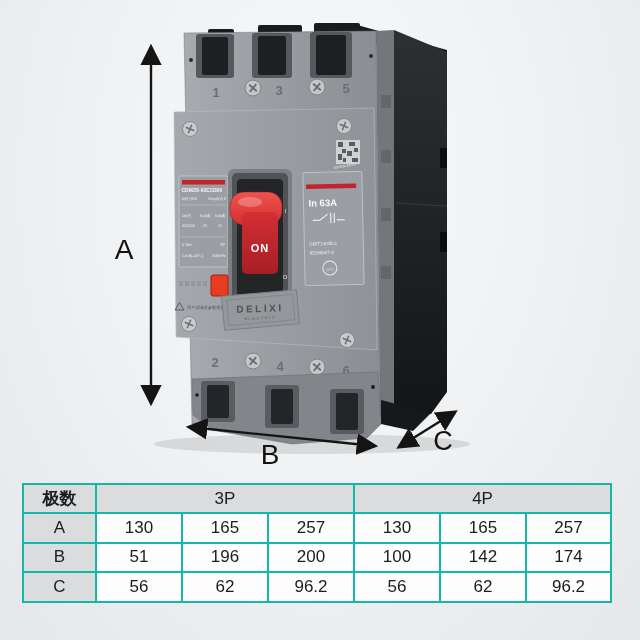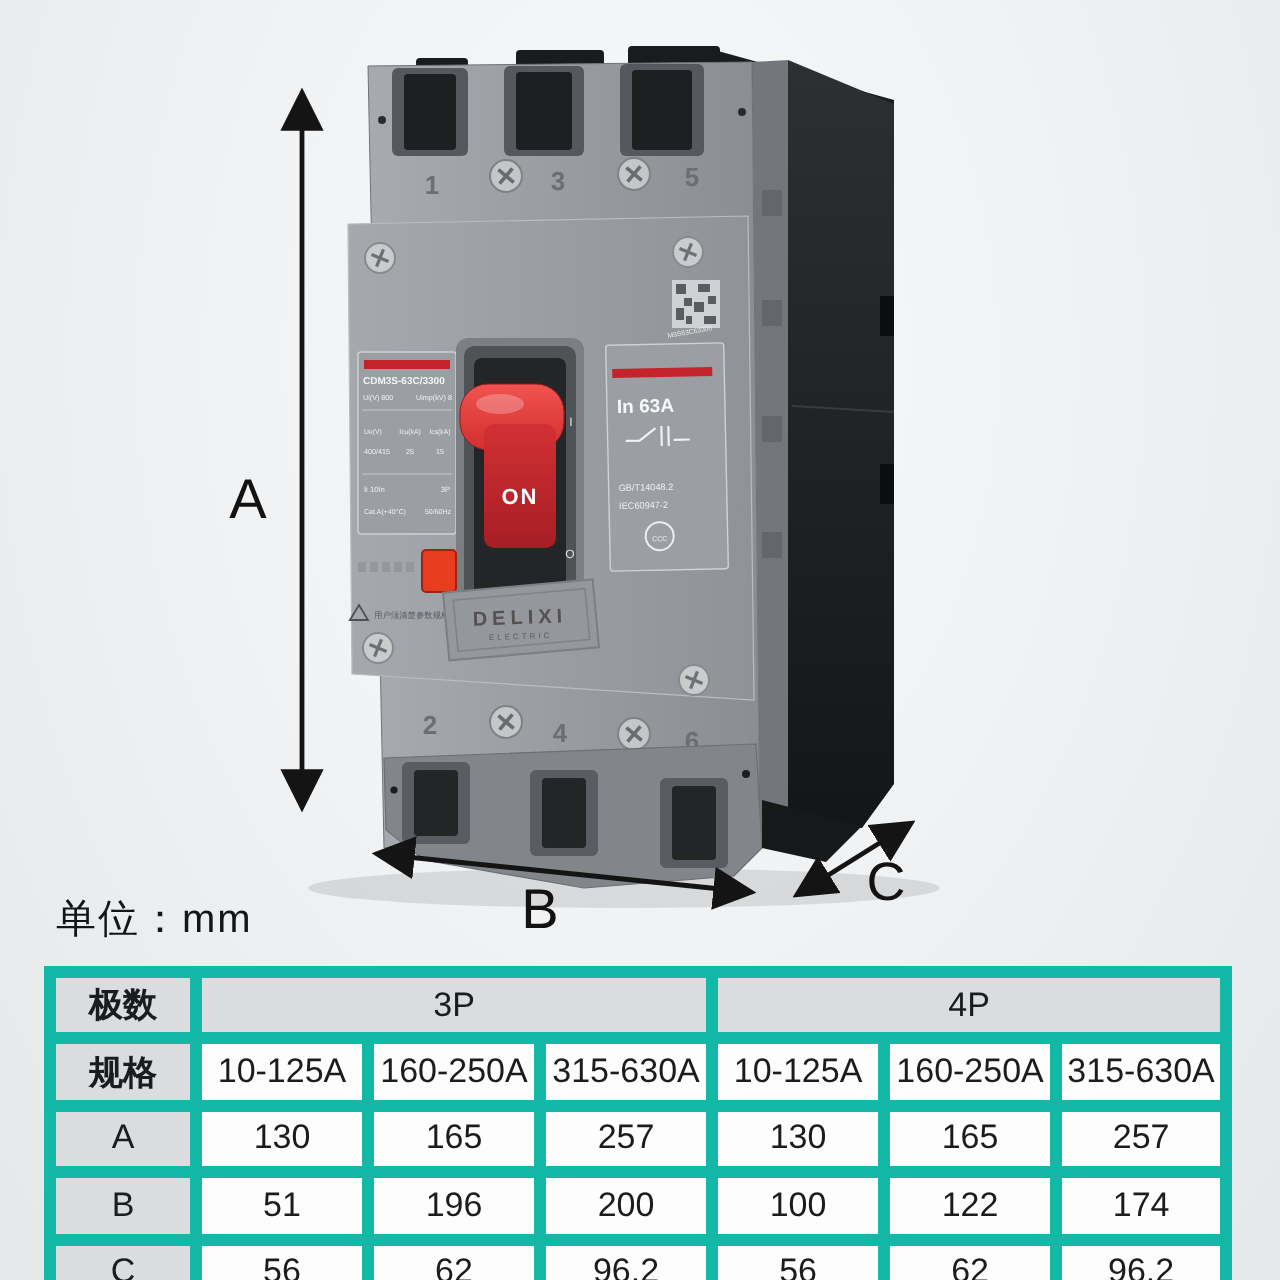--- a/index.html
+++ b/index.html
@@ -4,21 +4,21 @@
 <style>
   html,body{margin:0;padding:0;}
   body{width:640px;height:640px;overflow:hidden;font-family:"Liberation Sans",sans-serif;}
   .stage{position:relative;width:640px;height:640px;
     background:radial-gradient(ellipse at 50% 28%, #f8f9fa 0%, #f0f2f4 45%, #e9ebed 80%, #e5e7e9 100%);}
   .stage svg{position:absolute;left:0;top:0;}
   svg text{font-family:"Liberation Sans","DejaVu Sans",sans-serif;}
   .unit{position:absolute;left:28px;top:446px;font-size:20px;color:#141517;letter-spacing:1px;}
   table.spec{position:absolute;left:22px;top:483px;width:588px;border-collapse:collapse;table-layout:fixed;
     font-size:17px;color:#1b1c1e;background:#fdfdfe;border:2px solid #85878a;}
-  table.spec td{border:6px solid #14b8a6;text-align:center;height:27.4px;padding:0;overflow:hidden;white-space:nowrap;}
+  table.spec td{border:2px solid #14b8a6;text-align:center;height:27.4px;padding:0;overflow:hidden;white-space:nowrap;}
   table.spec td.hd{background:#dadcde;}
   table.spec td.cjk{font-weight:bold;}
 </style>
 </head>
 <body>
 
 <div class="stage">
 
 <svg width="640" height="640" viewBox="0 0 640 640">
   <defs>
@@ -211,63 +211,53 @@
   <g stroke="#141414" stroke-width="2.4">
     <line x1="151" y1="47" x2="151" y2="403" marker-start="url(#ah)" marker-end="url(#ah)"></line>
     <line x1="189" y1="427" x2="375" y2="446" marker-start="url(#ah)" marker-end="url(#ah)"></line>
     <line x1="399" y1="447" x2="455" y2="412" marker-start="url(#ah)" marker-end="url(#ah)"></line>
   </g>
   <text x="124" y="259" font-size="28" fill="#121212" text-anchor="middle">A</text>
   <text x="270" y="464" font-size="28" fill="#121212" text-anchor="middle">B</text>
   <text x="443" y="450" font-size="27" fill="#121212" text-anchor="middle">C</text>
 </svg>
 
-<div class="unit">单位：mm</div>
 
 <table class="spec">
   <colgroup>
     <col style="width:73px">
         <col style="width:86px">
         <col style="width:86px">
         <col style="width:86px">
     <col style="width:86px">
         <col style="width:86px">
         <col style="width:85px">
   </colgroup>
   <tbody>
         <tr>
     <td class="hd cjk">极数</td>
     <td class="hd" colspan="3">3P</td>
     <td class="hd" colspan="3">4P</td>
-  </tr>
-  <tr>
-    <td class="hd cjk">规格</td>
-    <td>10-125A</td>
-    <td>160-250A</td>
-    <td>315-630A</td>
-    <td>10-125A</td>
-    <td>160-250A</td>
-    <td>315-630A</td>
   </tr>
   <tr>
     <td class="hd">A</td>
     <td>130</td>
     <td>165</td>
     <td>257</td>
     <td>130</td>
     <td>165</td>
     <td>257</td>
   </tr>
   <tr>
     <td class="hd">B</td>
     <td>51</td>
     <td>196</td>
     <td>200</td>
     <td>100</td>
-    <td>122</td>
+    <td>142</td>
     <td>174</td>
   </tr>
   <tr>
     <td class="hd">C</td>
     <td>56</td>
     <td>62</td>
     <td>96.2</td>
     <td>56</td>
     <td>62</td>
     <td>96.2</td>

